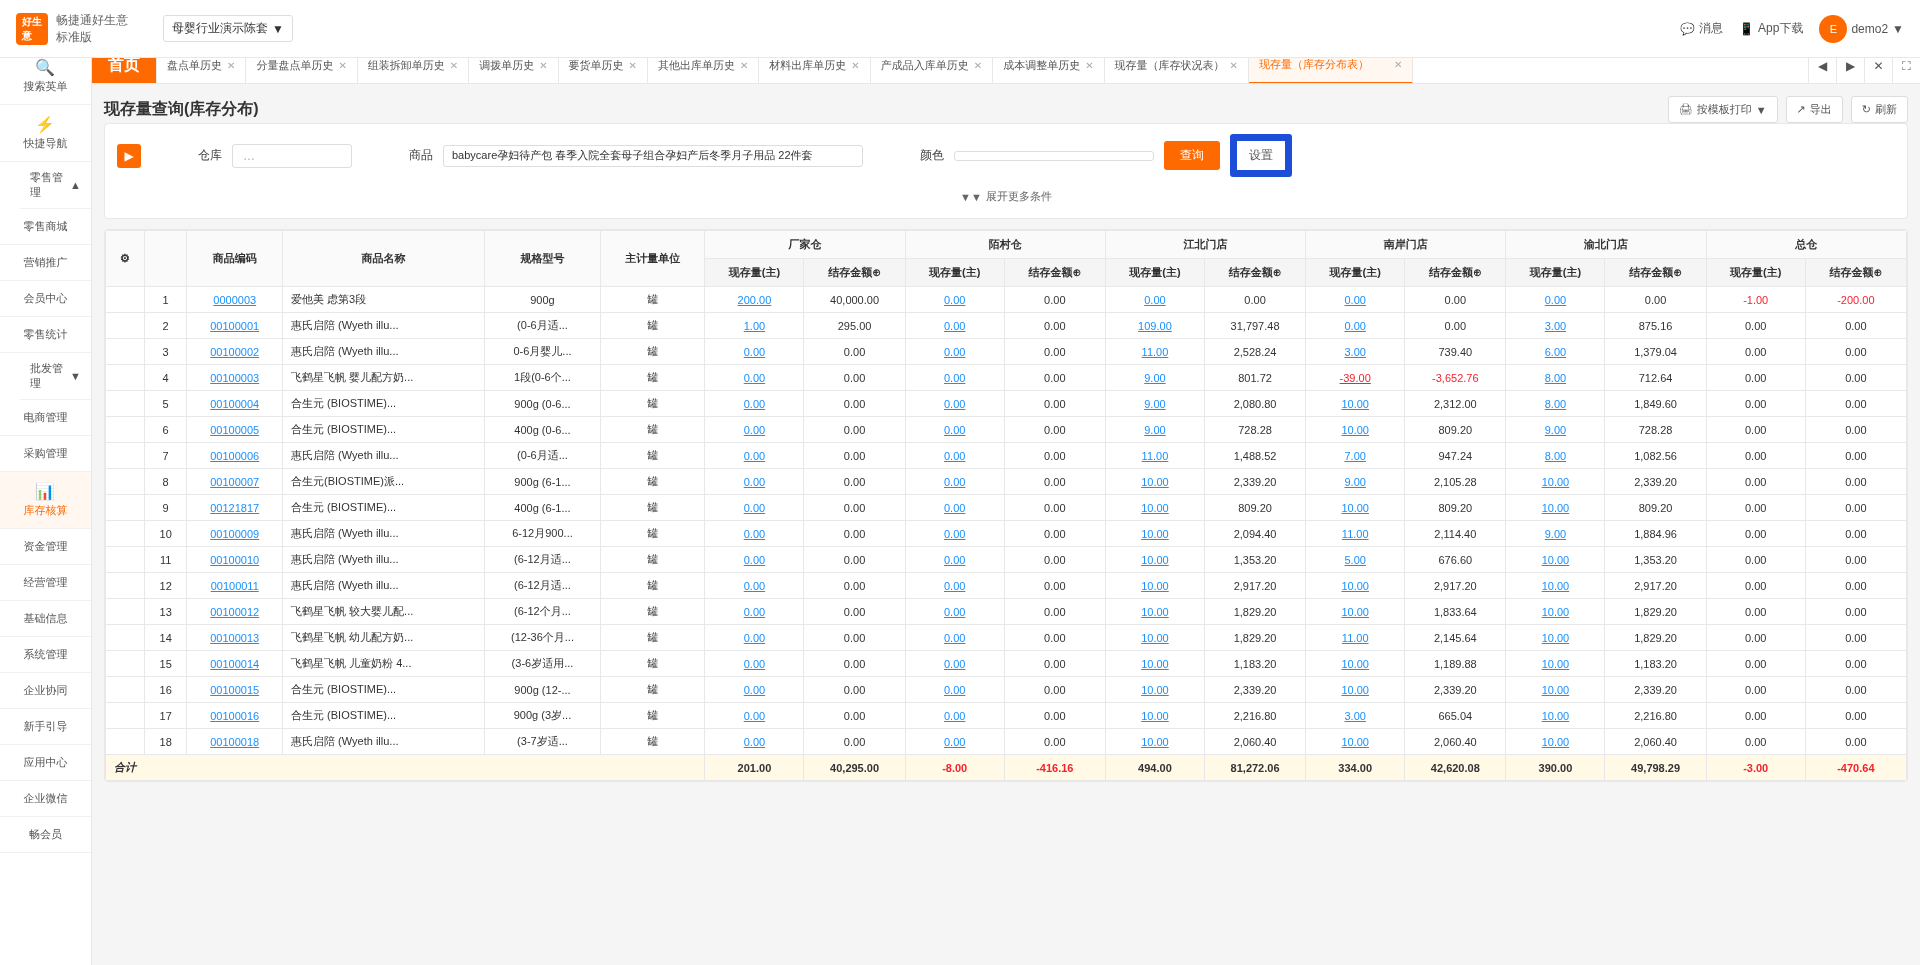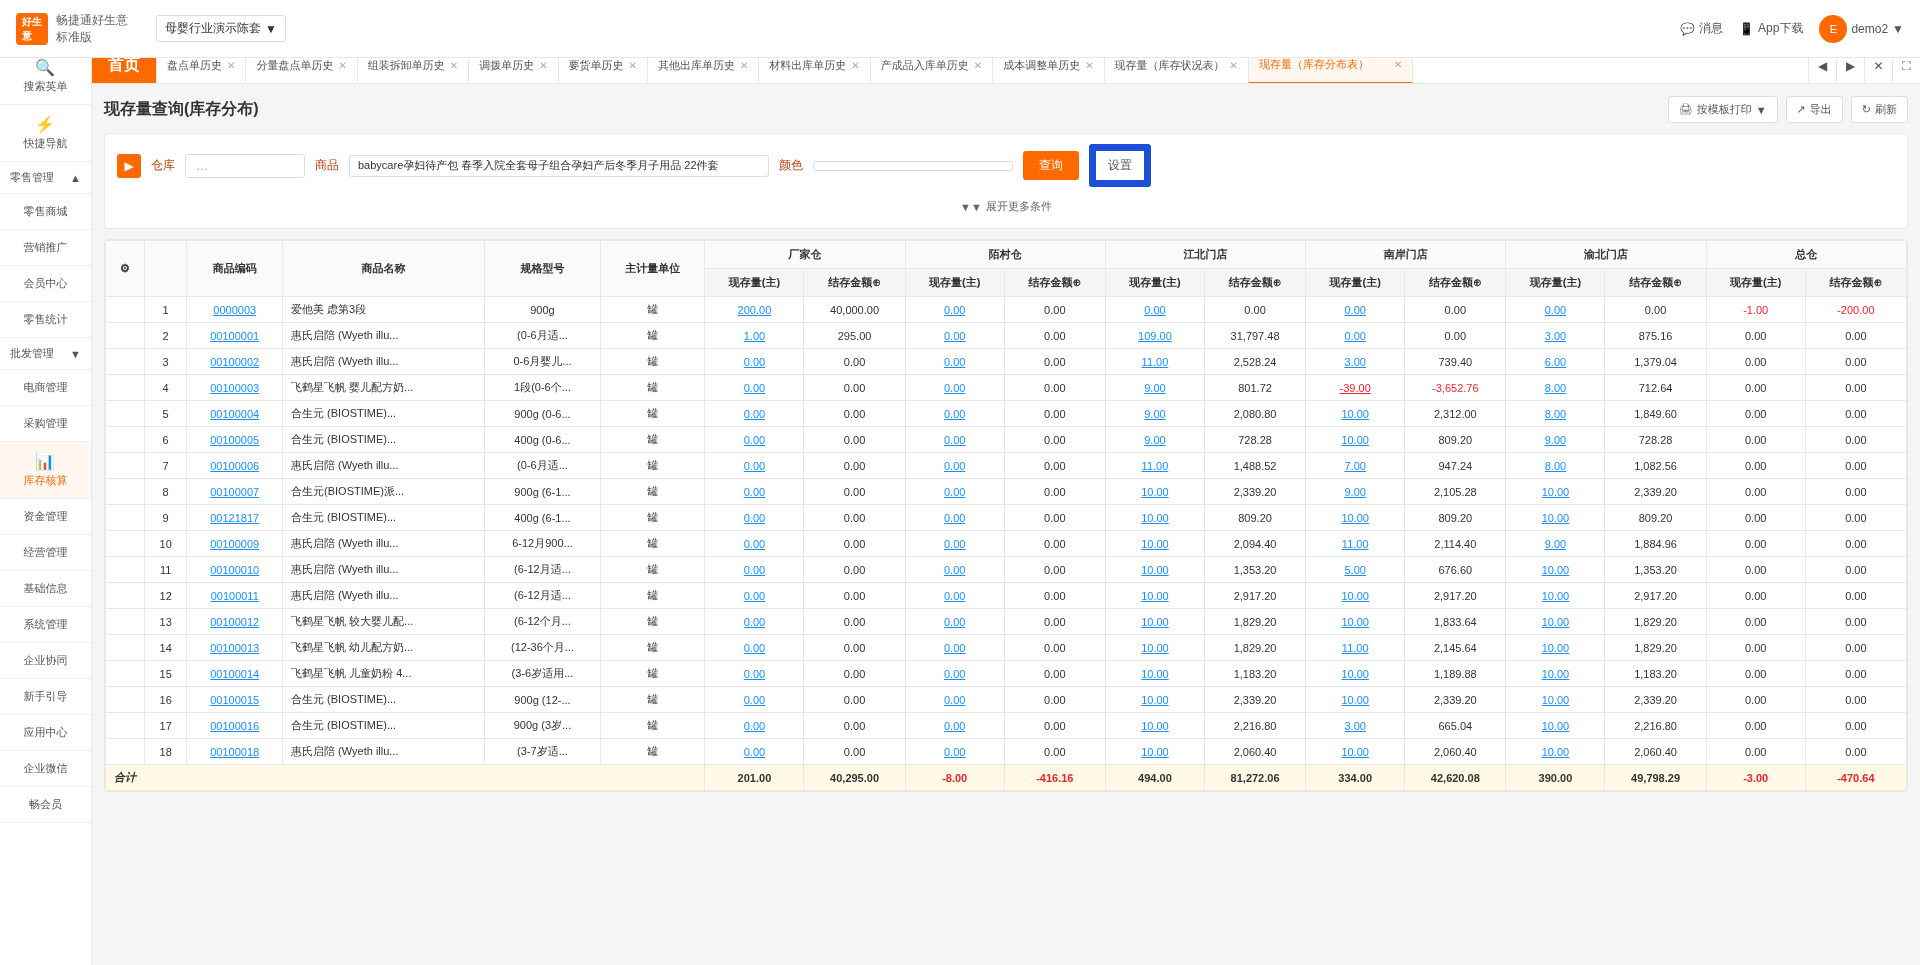--- a/index.html
+++ b/index.html
@@ -137,37 +137,37 @@
     }
     .sidebar-section-header {
       display: flex;
       align-items: center;
       justify-content: space-between;
       padding: 8px 10px;
       font-size: 11px;
       color: #555;
       cursor: pointer;
       border-bottom: 1px solid #f0f0f0;
+      margin-left: 20px;
     }
 
     
     .main-content {
       position: fixed;
       top: 84px; left: 92px; right: 0; bottom: 0;
       overflow-y: auto;
       background: #f5f5f5;
       padding: 12px;
     }
 
     
     .page-header {
       display: flex;
       align-items: center;
       justify-content: space-between;
-      margin-bottom: 10px;
     }
     .page-title {
       font-size: 16px;
       font-weight: bold;
       color: #333;
     }
     .page-actions {
       display: flex;
       gap: 8px;
       align-items: center;
@@ -194,22 +194,23 @@
       border: 1px solid #e8e8e8;
     }
     .filter-row {
       display: flex;
       align-items: center;
       gap: 10px;
       flex-wrap: wrap;
     }
     .filter-label {
       font-size: 12px;
-      color: #c2410c;
+      color: #404040;
       white-space: nowrap;
+      margin-left: 47px;
     }
     .filter-input-long {
       width: 360px;
       border: none;
       outline: none;
       font-size: 11px;
       color: #333;
     }
     .filter-input-wrap {
       border: 1px solid #ddd;
@@ -306,21 +307,21 @@
 </head>
 <body>
 
 <div class="top-bar">
   <div class="logo-area">
     <div class="logo-icon">好生<br>意</div>
     <div style="font-size:12px;color:#666;line-height:1.4">
       <div>畅捷通好生意</div>
       <div>标准版</div>
     </div>
-    <div style="display:flex;align-items:center;gap:4px;margin-left:20px;border:1px solid #ddd;border-radius:3px;padding:4px 8px;cursor:pointer;">
+    <div style="display:flex;align-items:center;gap:4px;margin-left:27px;border:1px solid #ddd;border-radius:3px;padding:4px 8px;cursor:pointer;">
       <span>母婴行业演示陈套</span>
       <span>▼</span>
     </div>
   </div>
   <div class="top-right">
     <div class="top-right-item">
       <span>💬</span>
       <span>消息</span>
     </div>
     <div class="top-right-item">

